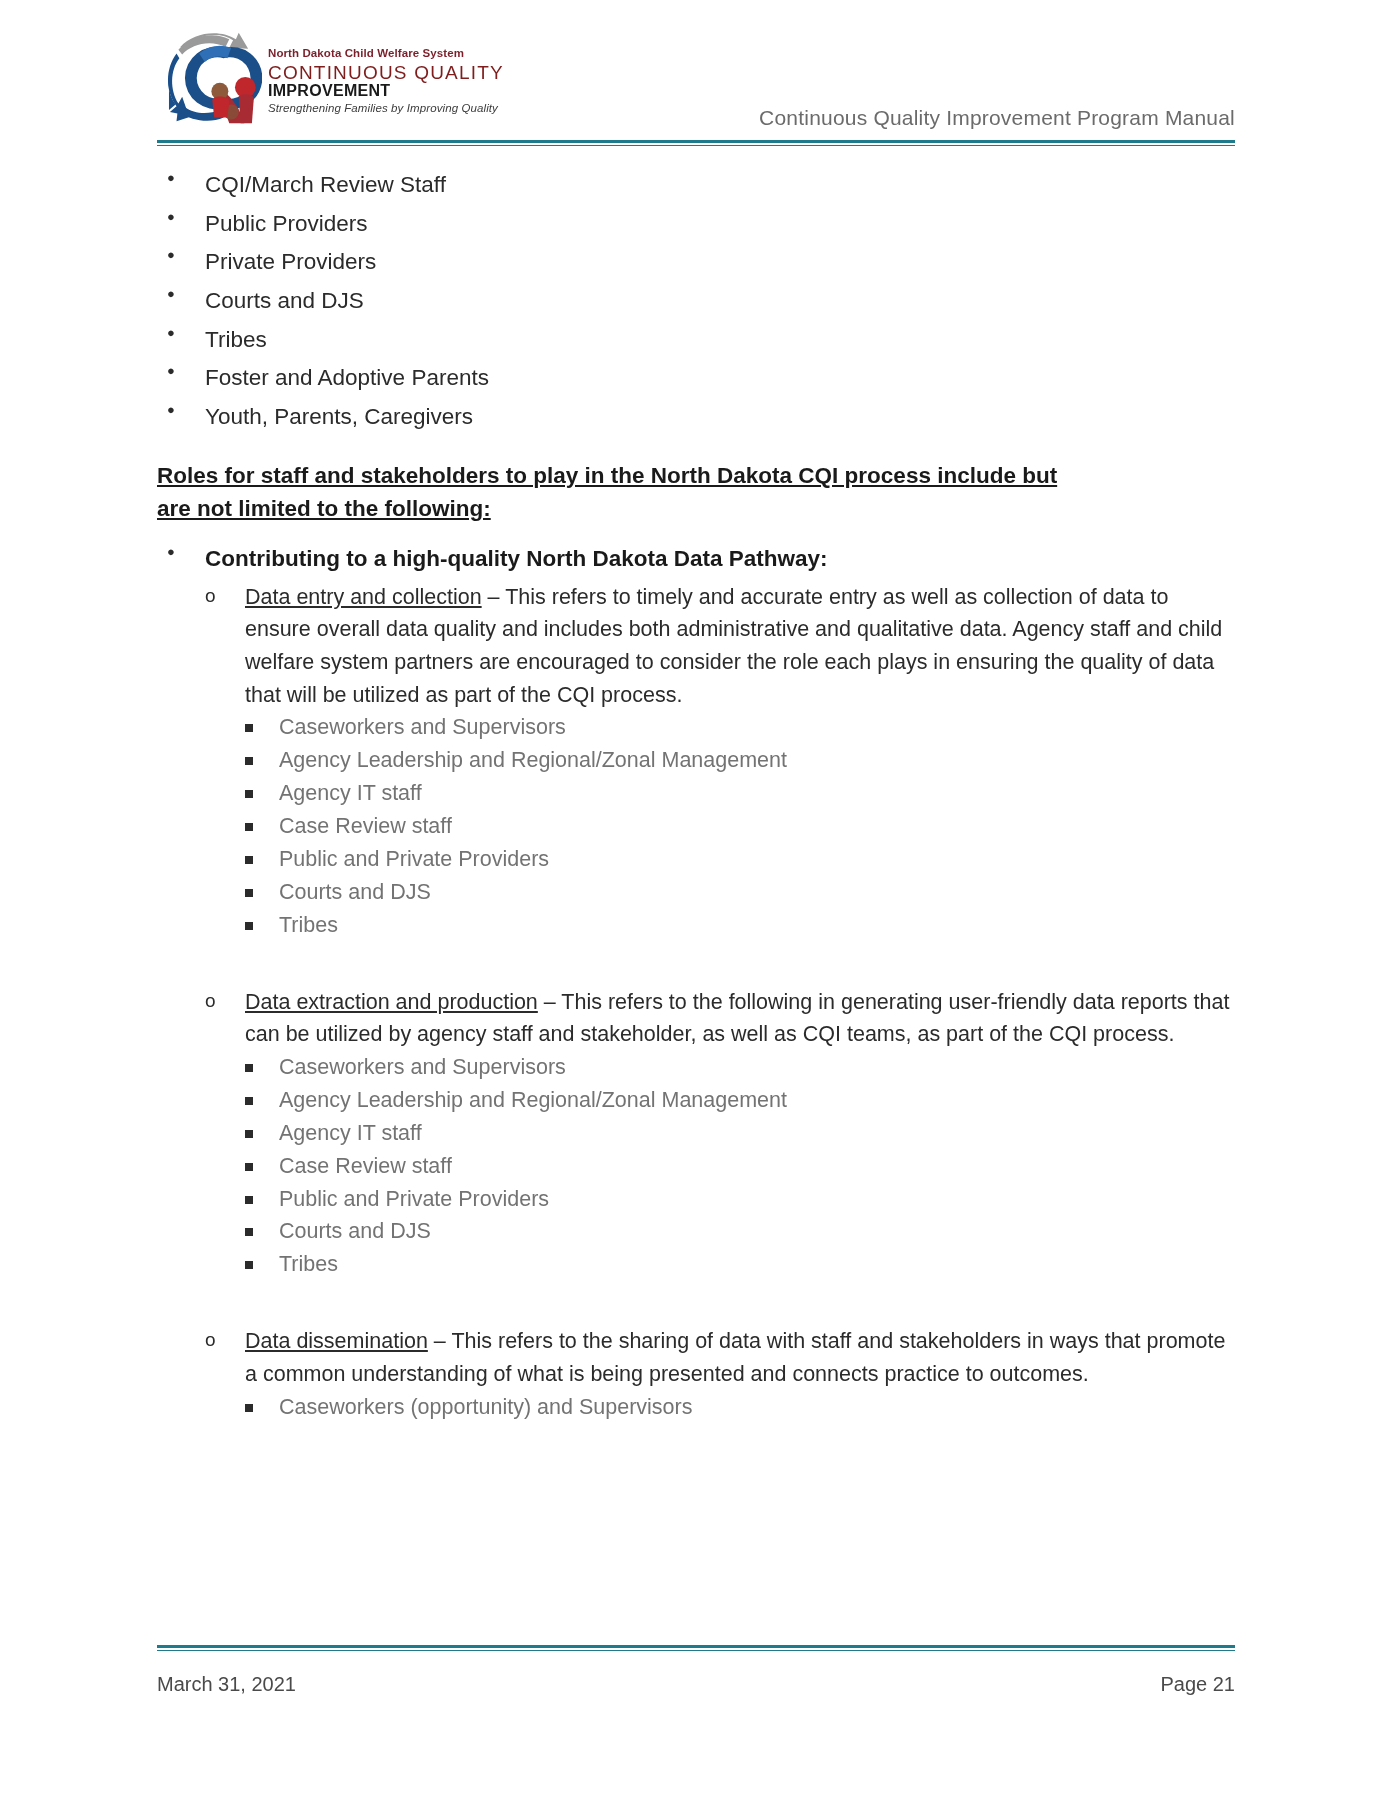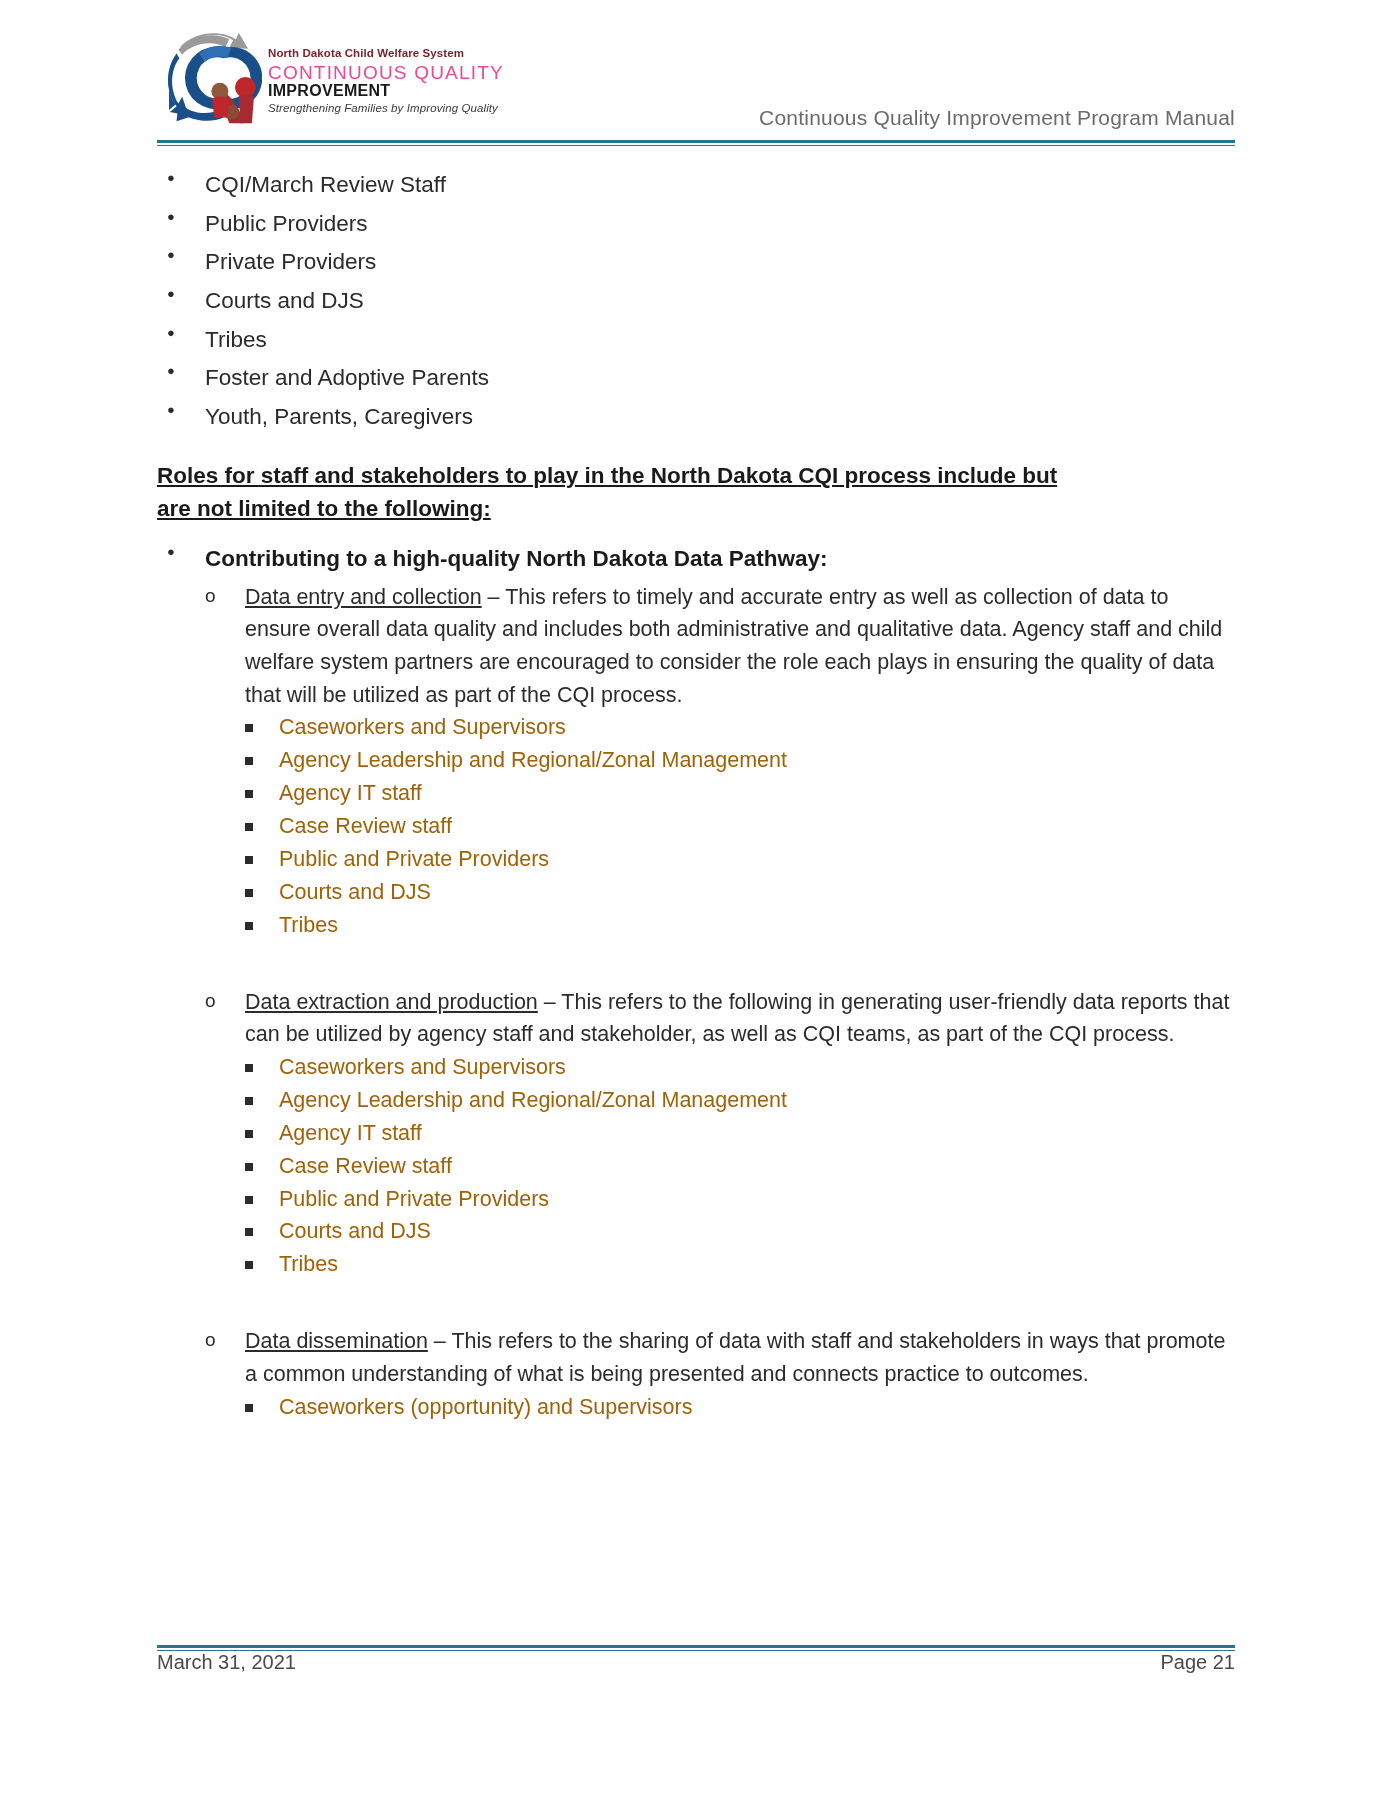--- a/index.html
+++ b/index.html
@@ -51,21 +51,21 @@
   }
   .logo-l1 {
     font-size: 11.5px;
     font-weight: bold;
     color: #7b1f2b;
     letter-spacing: .1px;
     white-space: nowrap;
   }
   .logo-l2 {
     font-size: 19px;
-    color: #ec4899;
+    color: #7f1d1d;
     letter-spacing: 1.2px;
     white-space: nowrap;
     margin-top: 3px;
   }
   .logo-l3 {
     font-size: 16px;
     font-weight: bold;
     color: #1a1a1a;
     letter-spacing: .3px;
     white-space: nowrap;
@@ -178,21 +178,21 @@
     text-decoration: underline;
     text-underline-offset: 2px;
   }
 
   ul.lvl3 { list-style: none; margin-top: 0px; }
   li.b3 {
     position: relative;
     padding-left: 122px;
     font-size: 21.5px;
     font-weight: 300;
-    color: #a16207;
+    color: #737373;
     line-height: 1.53;
   }
   li.b3::before {
     content: "";
     position: absolute;
     left: 88px;
     top: 13px;
     width: 8px;
     height: 8px;
     background: #2b2b2b;
@@ -214,20 +214,21 @@
   .footer-rule .thin {
     height: 1px;
     background: #1f7a8c;
     width: 100%;
     margin-top: 2px;
   }
   .footer-row {
     display: flex;
     justify-content: space-between;
     align-items: baseline;
+    margin-top: 22px;
     font-size: 20px;
     font-weight: 300;
     color: #4a4a4a;
   }
 </style>
 </head>
 <body>
 
 <div class="page">
 

